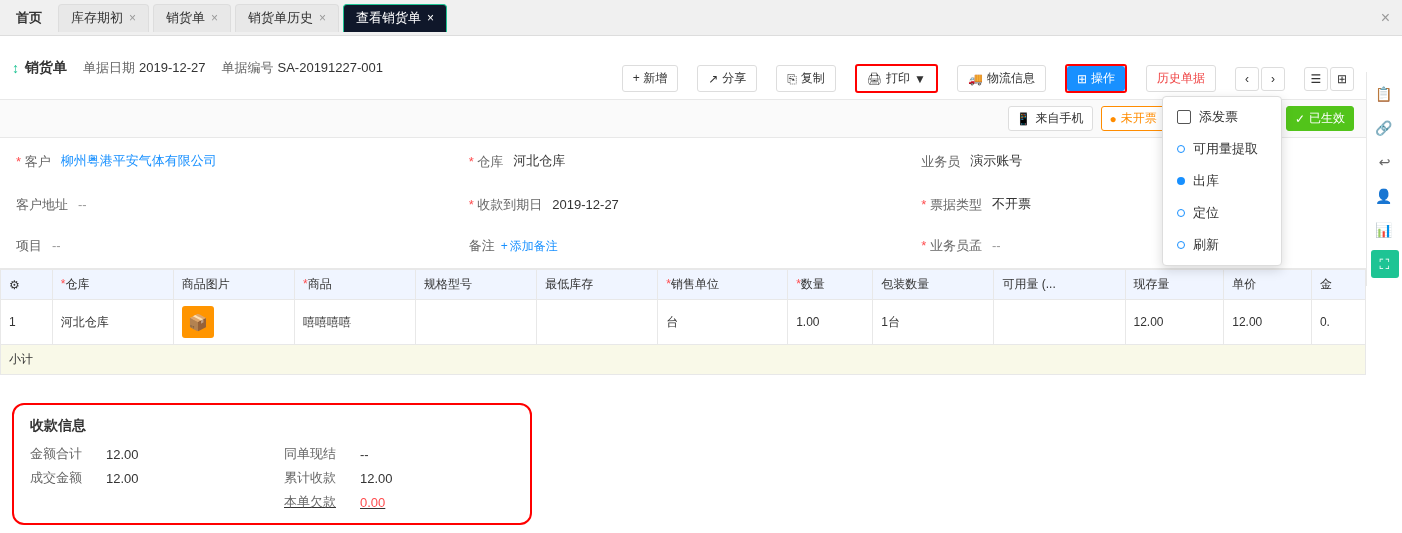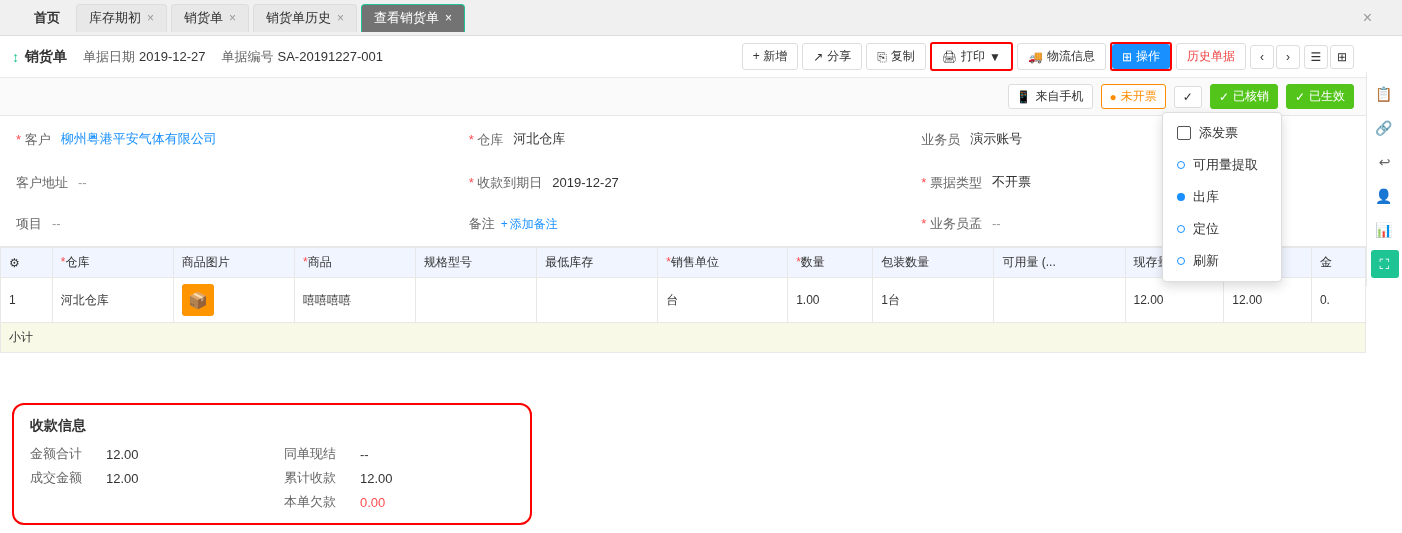--- a/index.html
+++ b/index.html
@@ -1,48 +1,48 @@
 <!DOCTYPE html>
 <html><head>
   <meta charset="utf-8">
   <style>
     * { box-sizing: border-box; margin: 0; padding: 0; }
     body { font-family: 'Microsoft YaHei', Arial, sans-serif; font-size: 13px; background: #f5f5f5; color: #333; overflow: hidden; }
 
     
     .tab-bar {
       display: flex; align-items: center; background: #f0f0f0; border-bottom: 1px solid #ddd;
-      height: 36px; padding: 0 22px; gap: 4px; position: relative;
+      height: 36px; padding: 0 4px; gap: 4px; position: relative;
     }
     .tab {
       display: flex; align-items: center; padding: 0 12px; height: 28px; border-radius: 4px 4px 0 0;
       cursor: pointer; font-size: 13px; gap: 6px; background: #e8e8e8; border: 1px solid #ddd; border-bottom: none;
     }
-    .tab.highlight { background: #737373; color: #fff; border-color: #1ec494; }
+    .tab.highlight { background: #0f172a; color: #fff; border-color: #1ec494; }
     .tab-close { font-size: 12px; color: #999; cursor: pointer; }
     .home-tab { background: transparent; border: none; font-weight: bold; }
     .tab-bar-right { margin-left: auto; }
     .close-btn { font-size: 16px; color: #999; cursor: pointer; padding: 4px 8px; }
 
     
     .main-content { background: #fff; height: calc(533px - 36px); display: flex; flex-direction: column; }
 
     
     .toolbar {
       display: flex; align-items: center; padding: 6px 12px; border-bottom: 1px solid #e8e8e8;
       background: #fff; gap: 8px; flex-wrap: wrap;
     }
     .doc-info { display: flex; align-items: center; gap: 16px; flex: 1; }
     .doc-title { display: flex; align-items: center; gap: 6px; font-size: 14px; font-weight: bold; color: #333; }
     .doc-icon { color: #1ec494; font-size: 14px; }
     .doc-field { display: flex; align-items: center; gap: 4px; font-size: 13px; }
     .doc-field label { color: #666; }
     .doc-field span { color: #333; }
 
-    .toolbar-actions { display: flex; align-items: center; gap: 4px; }
+    .toolbar-actions { display: flex; align-items: center; gap: 19px; margin-top: 22px; }
     .btn { display: flex; align-items: center; gap: 4px; padding: 4px 10px; border: 1px solid #ddd; border-radius: 3px; cursor: pointer; font-size: 12px; background: #fff; color: #333; }
     .btn-logistics { background: #fff; border-color: #ddd; color: #333; }
     .btn-operation { background: #1890ff; color: #fff; border-color: #1890ff; }
     .btn-history { background: #fff; border-color: #ddd; color: #ef4444; }
 
     .nav-arrows { display: flex; gap: 2px; }
     .nav-arrow { width: 24px; height: 24px; border: 1px solid #ddd; border-radius: 3px; cursor: pointer; display: flex; align-items: center; justify-content: center; font-size: 12px; background: #fff; }
     .view-toggle { display: flex; gap: 2px; }
     .view-btn { width: 24px; height: 24px; border: 1px solid #ddd; border-radius: 3px; cursor: pointer; display: flex; align-items: center; justify-content: center; font-size: 12px; background: #fff; }
 
@@ -86,21 +86,21 @@
     .summary-title { font-weight: bold; font-size: 14px; margin-bottom: 10px; }
     .summary-grid { display: grid; grid-template-columns: 1fr 1fr; gap: 6px 24px; }
     .summary-item { display: flex; align-items: center; gap: 6px; font-size: 13px; }
     .summary-item label { color: #666; white-space: nowrap; min-width: 70px; }
     .summary-item .val { color: #333; }
     .summary-item .val.red { color: #ff4d4f; }
     .summary-item .hint { color: #ff4d4f; font-size: 12px; margin-left: 4px; }
 
     
     .dropdown-menu {
-      position: absolute; top: 76px; right: 120px; background: #fff;
+      position: absolute; top: 60px; right: 120px; background: #fff;
       border: 1px solid #ddd; border-radius: 4px; box-shadow: 0 4px 12px rgba(0,0,0,0.15);
       z-index: 100; min-width: 120px; padding: 4px 0;
     }
     .dropdown-item {
       display: flex; align-items: center; gap: 8px; padding: 7px 14px;
       cursor: pointer; font-size: 13px; color: #333;
     }
 
     
     .right-sidebar {
@@ -333,21 +333,21 @@
           <span class="val">--</span>
         </div>
         <div class="summary-item">
           <label>成交金额</label>
           <span class="val">12.00</span>
         </div>
         <div class="summary-item">
           <label>累计收款</label>
           <span class="val">12.00</span>
         </div>
-        <div class="summary-item" style="grid-column: 2;">
+        <div class="summary-item" style="grid-column: 2; text-decoration: underline;">
           <label>本单欠款</label>
           <span class="val red">0.00</span>
         </div>
       </div>
     </div>
 
     <div class="dropdown-menu">
       <div class="dropdown-item">
         <span style="width:14px;height:14px;border:1.5px solid #555;display:inline-block;border-radius:2px;"></span>
         <span>添发票</span>

